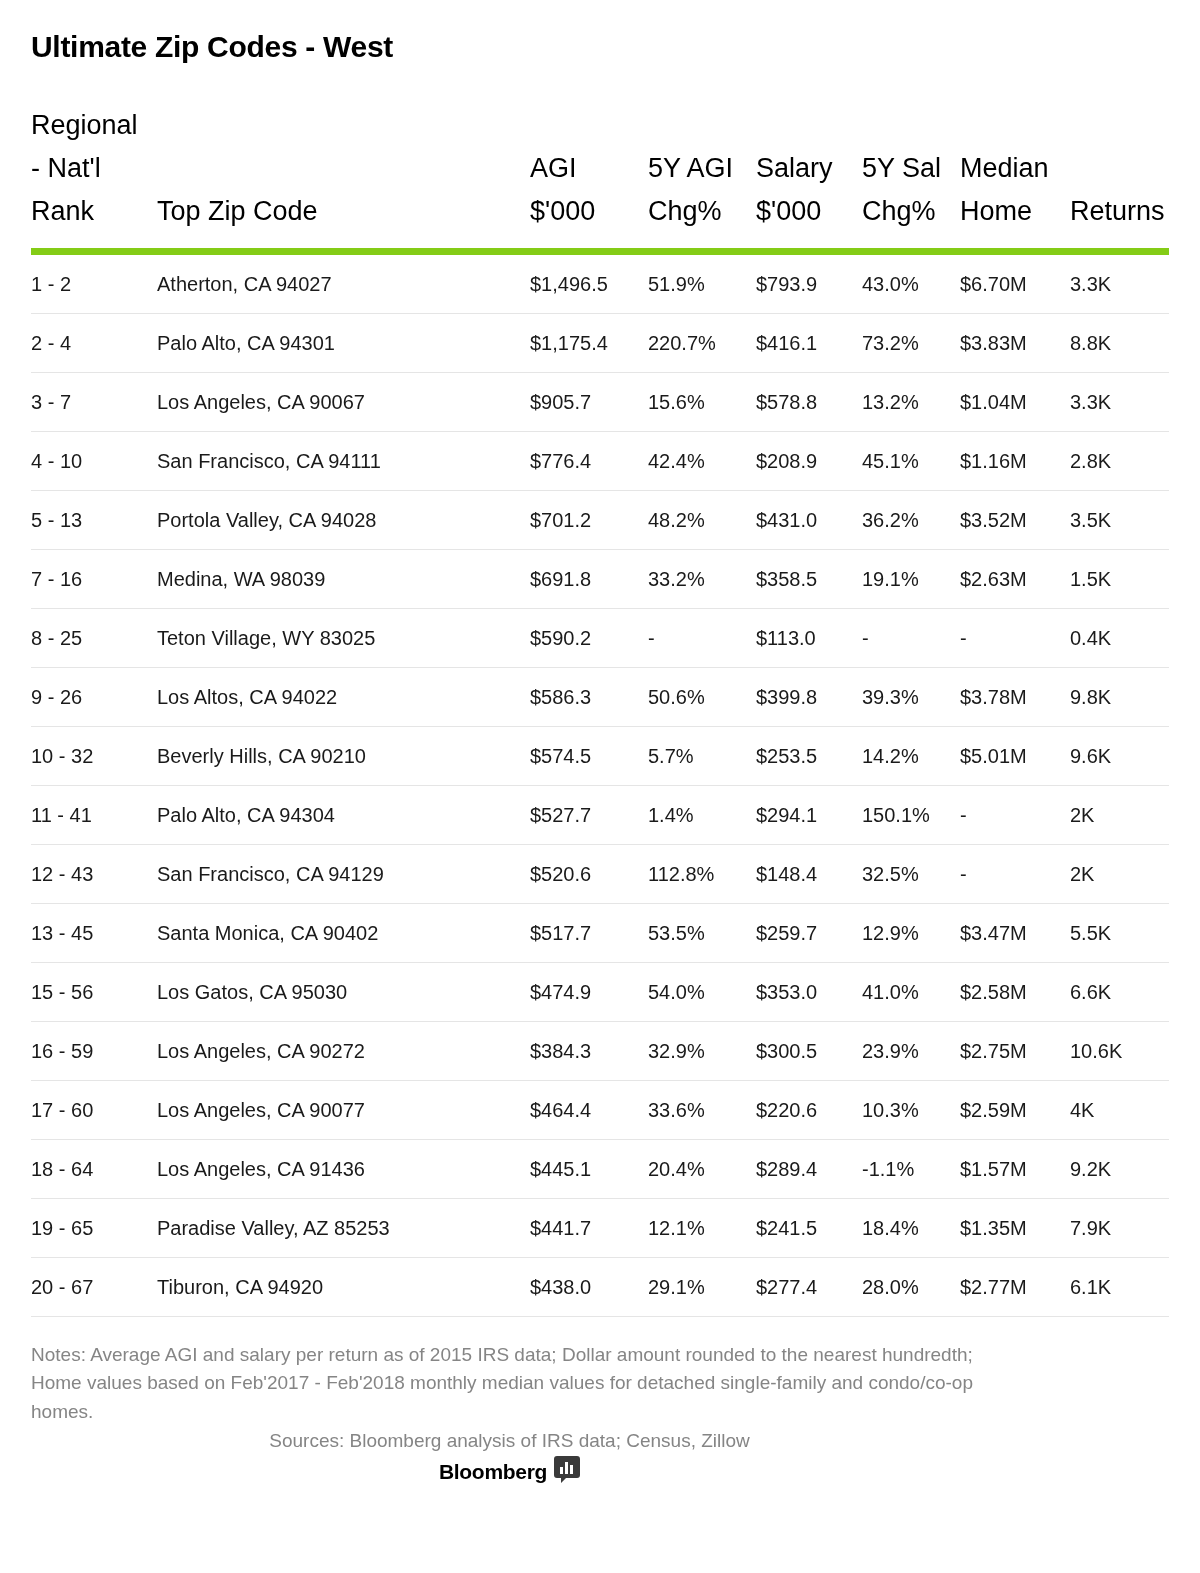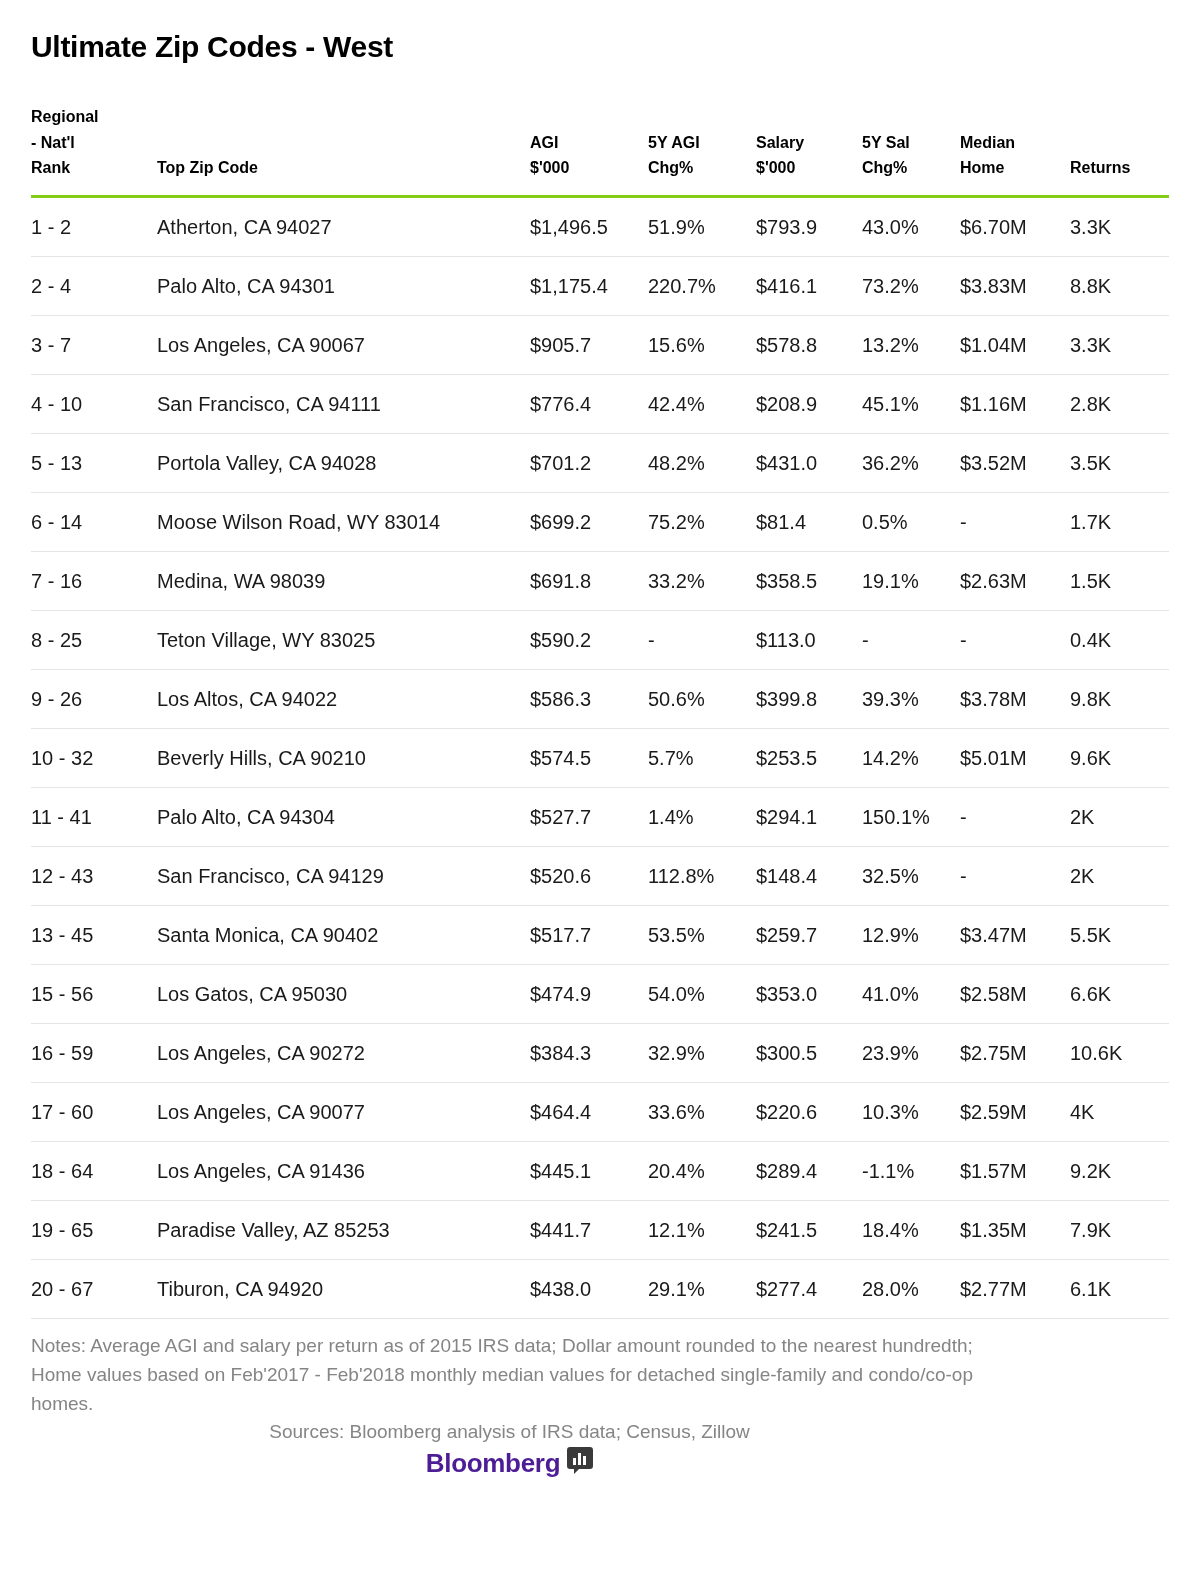--- a/index.html
+++ b/index.html
@@ -32,62 +32,62 @@
   table.ziptable col.c-zip     { width: 373px; }
   table.ziptable col.c-agi     { width: 118px; }
   table.ziptable col.c-agichg  { width: 108px; }
   table.ziptable col.c-salary  { width: 106px; }
   table.ziptable col.c-salchg  { width: 98px;  }
   table.ziptable col.c-median  { width: 110px; }
   table.ziptable col.c-returns { width: 99px;  }
   table.ziptable th {
     text-align: left;
     vertical-align: bottom;
-    font-size: 16px;
-    font-weight: 700;
+    font-size: 27px;
+    font-weight: 400;
     line-height: 1.6;
     color: #000000;
     white-space: pre-line;
     padding: 0 6px 14px 0;
-    border-bottom: 3px solid #84cc16;
+    border-bottom: 7px solid #84cc16;
   }
   table.ziptable td {
     text-align: left;
     vertical-align: top;
     font-size: 20px;
     line-height: 1.3;
     color: #1a1a1a;
     padding: 16px 6px 16px 0;
     border-bottom: 1px solid #e5e5e5;
   }
   .footer {
-    margin-top: 13px;
+    margin-top: 24px;
   }
   .notes, .sources {
     margin: 0;
     font-size: 19px;
     line-height: 1.52;
     color: #858585;
   }
   .sources-row {
     display: flex;
     align-items: center;
     flex-direction: column;
   }
   .brand {
     display: flex;
     align-items: center;
     gap: 7px;
     flex: 0 0 auto;
   }
   .brand-name {
-    font-size: 26px;
+    font-size: 21px;
     font-weight: 700;
     letter-spacing: -0.3px;
-    color: #4c1d95;
+    color: #000000;
   }
   .brand-mark { display: inline-block; }
 </style>
 </head>
 <body>
 
 <div class="page">
 
   <h1 class="title">Ultimate Zip Codes - West</h1>
 
@@ -166,30 +166,20 @@
           <td>5 - 13</td>
           <td>Portola Valley, CA 94028</td>
           <td>$701.2</td>
           <td>48.2%</td>
           <td>$431.0</td>
           <td>36.2%</td>
           <td>$3.52M</td>
           <td>3.5K</td>
         </tr>
         <tr>
-          <td>6 - 14</td>
-          <td>Moose Wilson Road, WY 83014</td>
-          <td>$699.2</td>
-          <td>75.2%</td>
-          <td>$81.4</td>
-          <td>0.5%</td>
-          <td>-</td>
-          <td>1.7K</td>
-        </tr>
-        <tr>
           <td>7 - 16</td>
           <td>Medina, WA 98039</td>
           <td>$691.8</td>
           <td>33.2%</td>
           <td>$358.5</td>
           <td>19.1%</td>
           <td>$2.63M</td>
           <td>1.5K</td>
         </tr>
         <tr>

